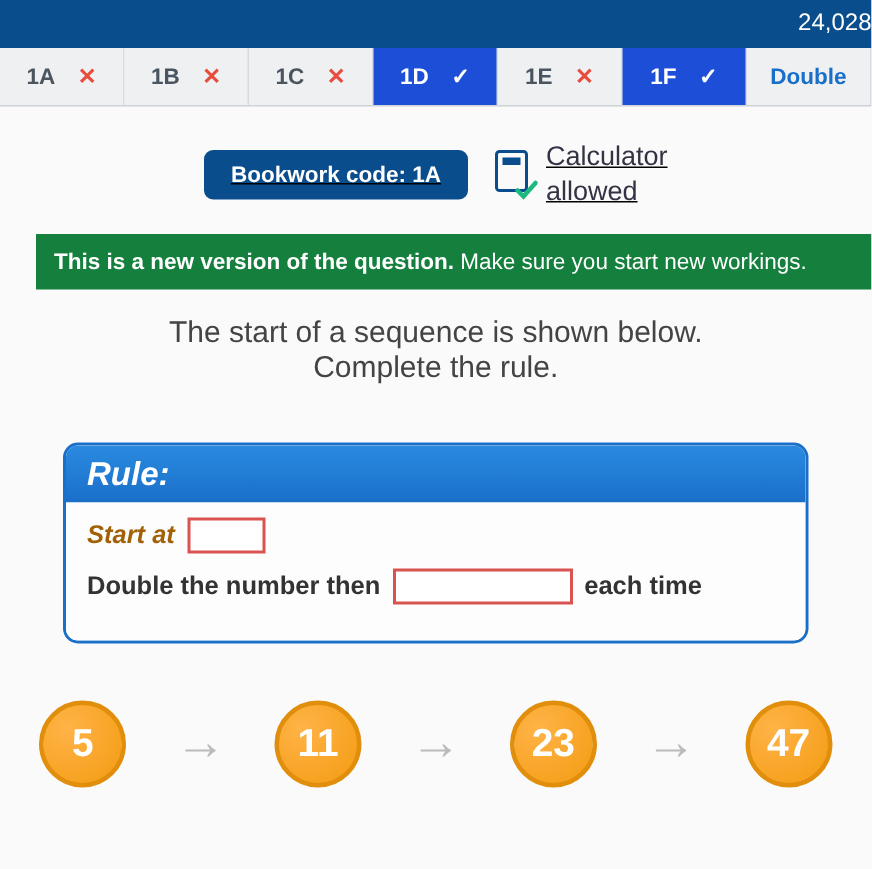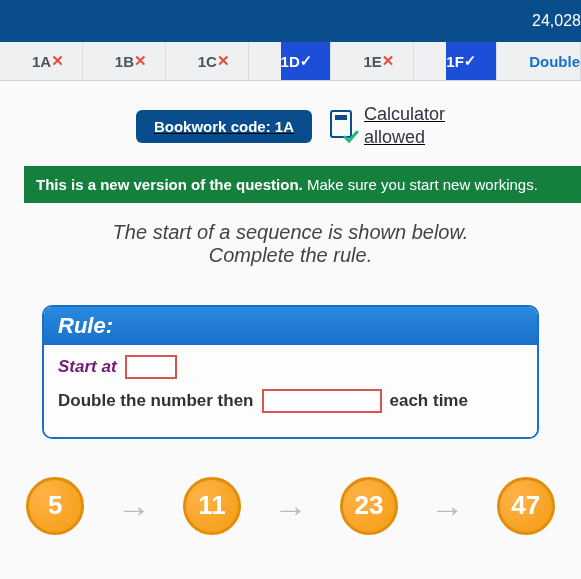--- a/index.html
+++ b/index.html
@@ -1,39 +1,39 @@
 <!DOCTYPE html>
 <html><head>
   <meta charset="utf-8">
   <style>
     * { margin: 0; padding: 0; box-sizing: border-box; }
     body { font-family: Arial, Helvetica, sans-serif; background: #fafafa; width: 581px; height: 579px; overflow: hidden; }
-    .top-bar { background: #0a4d8c; color: #fff; height: 42px; display: flex; justify-content: flex-end; align-items: center; padding-right: 0; font-size: 16px; }
+    .top-bar { background: #0a4d8c; color: #fff; height: 32px; display: flex; justify-content: flex-end; align-items: center; padding-right: 0; font-size: 16px; }
     .tabs { display: flex; background: #eef0f2; border-bottom: 1px solid #d0d4d8; }
-    .tab { flex: 1; padding: 10px 0; text-align: center; font-weight: bold; font-size: 15px; color: #4a5560; border-right: 1px solid #d8dce0; background: #eef0f2; cursor: pointer; display: flex; align-items: center; gap: 0; margin-left: 32px; }
+    .tab { flex: 1; padding: 10px 0; text-align: center; font-weight: bold; font-size: 15px; color: #4a5560; border-right: 1px solid #d8dce0; background: #eef0f2; cursor: pointer; display: flex; align-items: center; justify-content: center; gap: 15px; }
     .tab.green { background: #1d4ed8; color: #fff; }
     .tab.summary { color: #1a6fc9; font-weight: bold; }
     .tab .mark-x { color: #e74c3c; font-weight: bold; }
     .tab.green .mark-check { color: #fff; font-weight: bold; }
     .info-row { display: flex; justify-content: center; align-items: center; gap: 18px; padding: 22px 0 16px; text-decoration: underline; }
     .bookwork { background: #0a4d8c; color: #fff; padding: 8px 18px; border-radius: 6px; font-weight: bold; font-size: 15px; }
     .calc-wrap { display: flex; align-items: center; gap: 8px; }
     .calc-icon { width: 26px; height: 32px; position: relative; }
     .calc-body { width: 22px; height: 28px; border: 2px solid #0a4d8c; border-radius: 3px; position: absolute; }
     .calc-screen { position: absolute; top: 3px; left: 3px; width: 12px; height: 5px; background: #0a4d8c; }
     .calc-check { position: absolute; bottom: -3px; right: -3px; width: 16px; height: 16px; }
     .calc-text { font-size: 18px; color: #334; line-height: 1.3; }
     .banner { background: #15803d; color: #fff; padding: 10px 12px; font-size: 15px; margin-left: 24px; }
     .banner b { font-weight: bold; }
-    .question { text-align: center; padding: 18px 30px 10px; font-size: 20px; color: #444; font-style: italic; }
+    .question { text-align: center; padding: 18px 30px 10px; font-size: 20px; color: #444; }
     .rule-box { margin: 28px 42px 18px; border: 2px solid #1a6fc9; border-radius: 10px; overflow: hidden; }
     .rule-head { background: linear-gradient(#2a8ae0, #1a6fc9); color: #fff; font-weight: bold; font-style: italic; font-size: 22px; padding: 6px 14px; }
     .rule-body { padding: 10px 14px 14px; background: #fdfdfd; }
     .rule-line { display: flex; align-items: center; gap: 8px; margin-bottom: 10px; font-size: 17px; font-weight: bold; color: #333; }
-    .rule-line.orange-text { color: #701a75; font-style: italic; }
+    .rule-line.orange-text { color: #a16207; font-style: italic; }
     .blank { display: inline-block; border: 2px solid #d9534f; background: #fff; height: 24px; }
     .blank.short { width: 52px; }
     .blank.long { width: 120px; }
     .seq-row { display: flex; align-items: center; justify-content: space-around; padding: 20px 10px; }
     .seq-circle { width: 58px; height: 58px; border-radius: 50%; background: radial-gradient(circle at 30% 30%, #ffb347, #f39c12); border: 3px solid #e08e0b; display: flex; align-items: center; justify-content: center; color: #fff; font-weight: bold; font-size: 26px; }
     .seq-arrow { color: #bbb; font-size: 34px; }
   </style>
 </head>
 <body>
 

